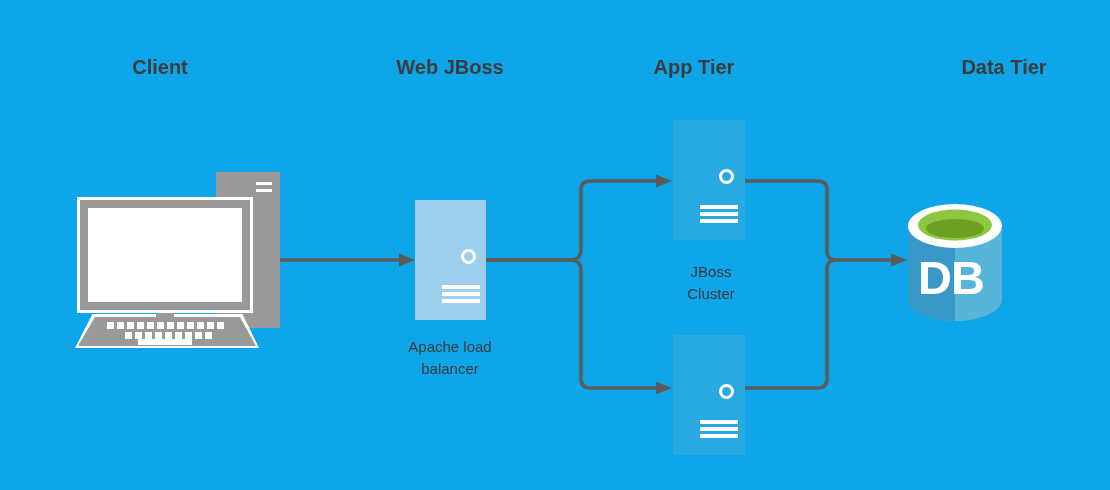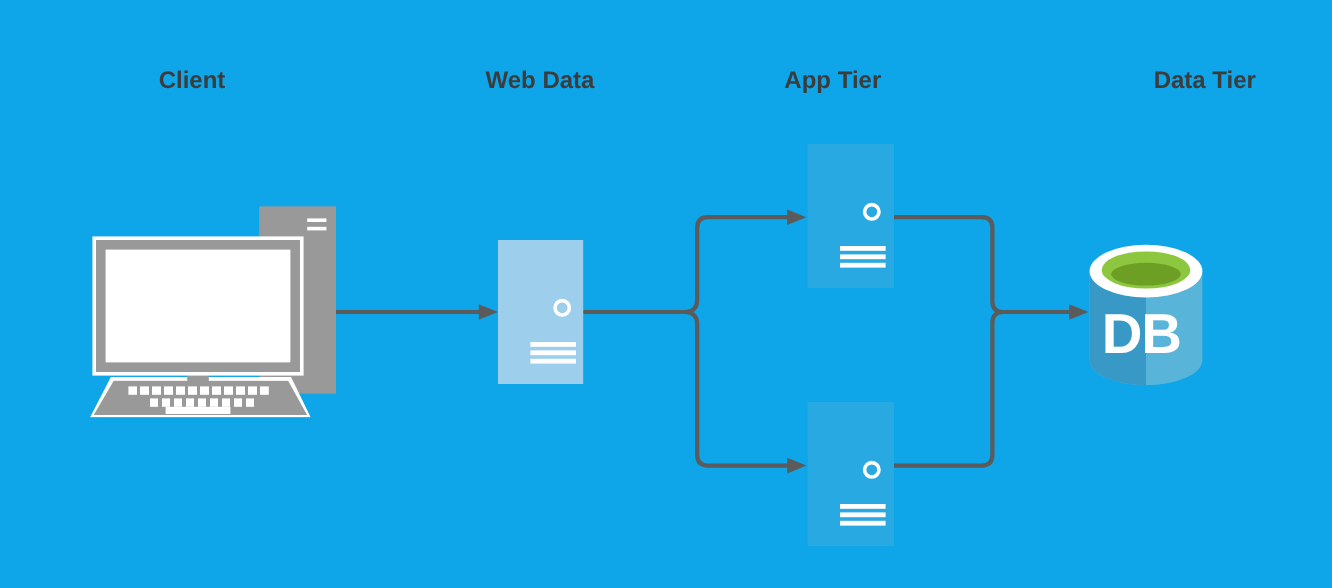--- a/index.html
+++ b/index.html
@@ -52,21 +52,21 @@
   
   .wires{position:absolute;left:0;top:0;z-index:0;}
   .dbicon{position:absolute;left:903px;top:197px;z-index:6;}
 </style>
 </head>
 <body>
 
 <div class="canvas">
 
   <div class="tier-label" style="left:160px">Client</div>
-  <div class="tier-label" style="left:450px">Web Data</div>
+  <div class="tier-label" style="left:450px">Web JBoss</div>
   <div class="tier-label" style="left:694px">App Tier</div>
   <div class="tier-label" style="left:1004px">Data Tier</div>
 
   <svg class="wires" width="1110" height="490">
     <g stroke="#5B5B5B" stroke-width="3.5" fill="none">
       <path d="M280,260 H400"></path>
       <path d="M486,260 H572 Q581,259 581,250 V190 Q581,181 590,181 H657"></path>
       <path d="M486,260 H572 Q581,261 581,270 V379 Q581,388 590,388 H657"></path>
       <path d="M745,181 H818 Q827,181 827,190 V251 Q827,260 836,260"></path>
       <path d="M745,388 H818 Q827,388 827,379 V269 Q827,260 836,260"></path>
@@ -96,27 +96,29 @@
       <div class="spacebar"></div>
     </div>
   </div>
 
   <div class="server apache">
     <div class="cam"></div>
     <div class="vent v1"></div>
     <div class="vent v2"></div>
     <div class="vent v3"></div>
   </div>
+  <div class="node-label label-apache">Apache load balancer</div>
 
   <div class="server jboss1">
     <div class="cam"></div>
     <div class="vent v1"></div>
     <div class="vent v2"></div>
     <div class="vent v3"></div>
   </div>
+  <div class="node-label label-jboss">JBoss Cluster</div>
   <div class="server jboss2">
     <div class="cam"></div>
     <div class="vent v1"></div>
     <div class="vent v2"></div>
     <div class="vent v3"></div>
   </div>
 
   <svg class="dbicon" width="104" height="130">
     <path d="M5,30 L5,103 A47,21 0 0 0 99,103 L99,30 Z" fill="#59B4D9"></path>
     <path d="M5,30 L5,103 A47,21 0 0 0 52,124 L52,30 Z" fill="#3999C6"></path>

